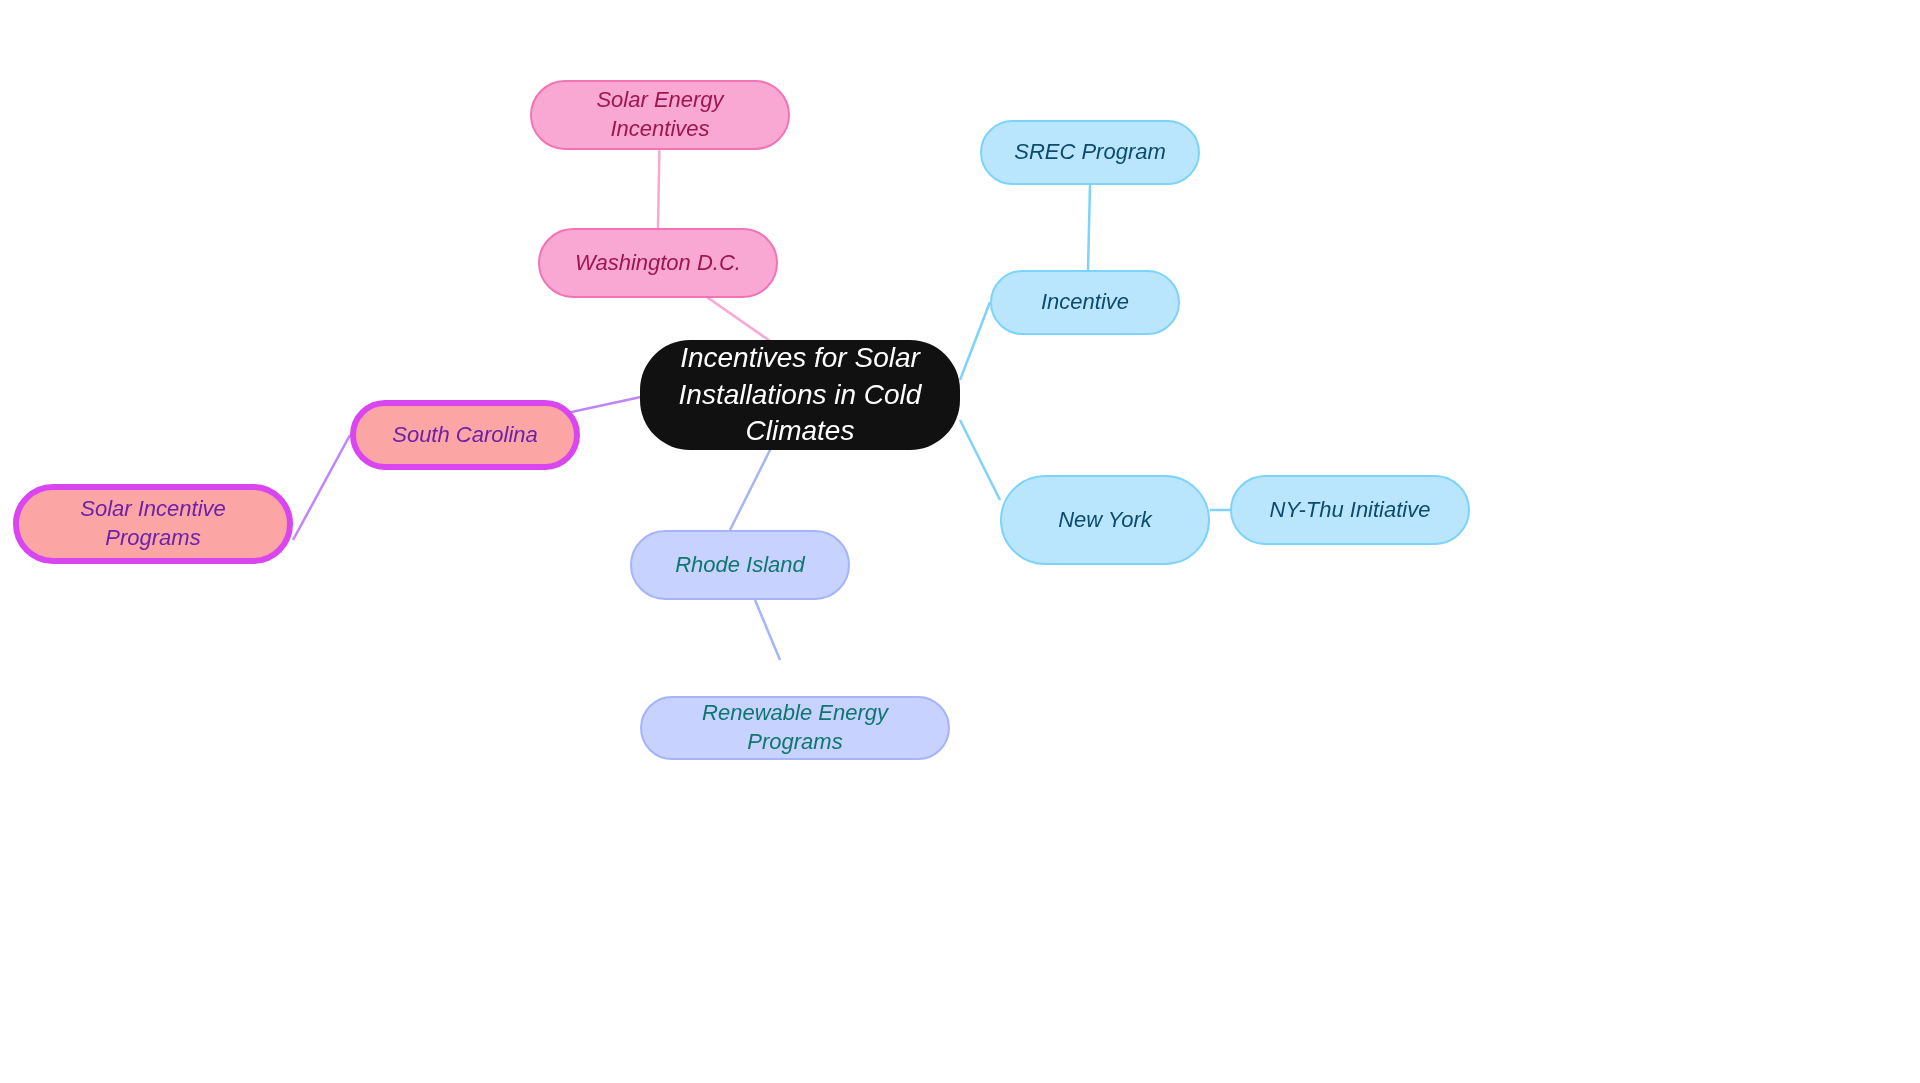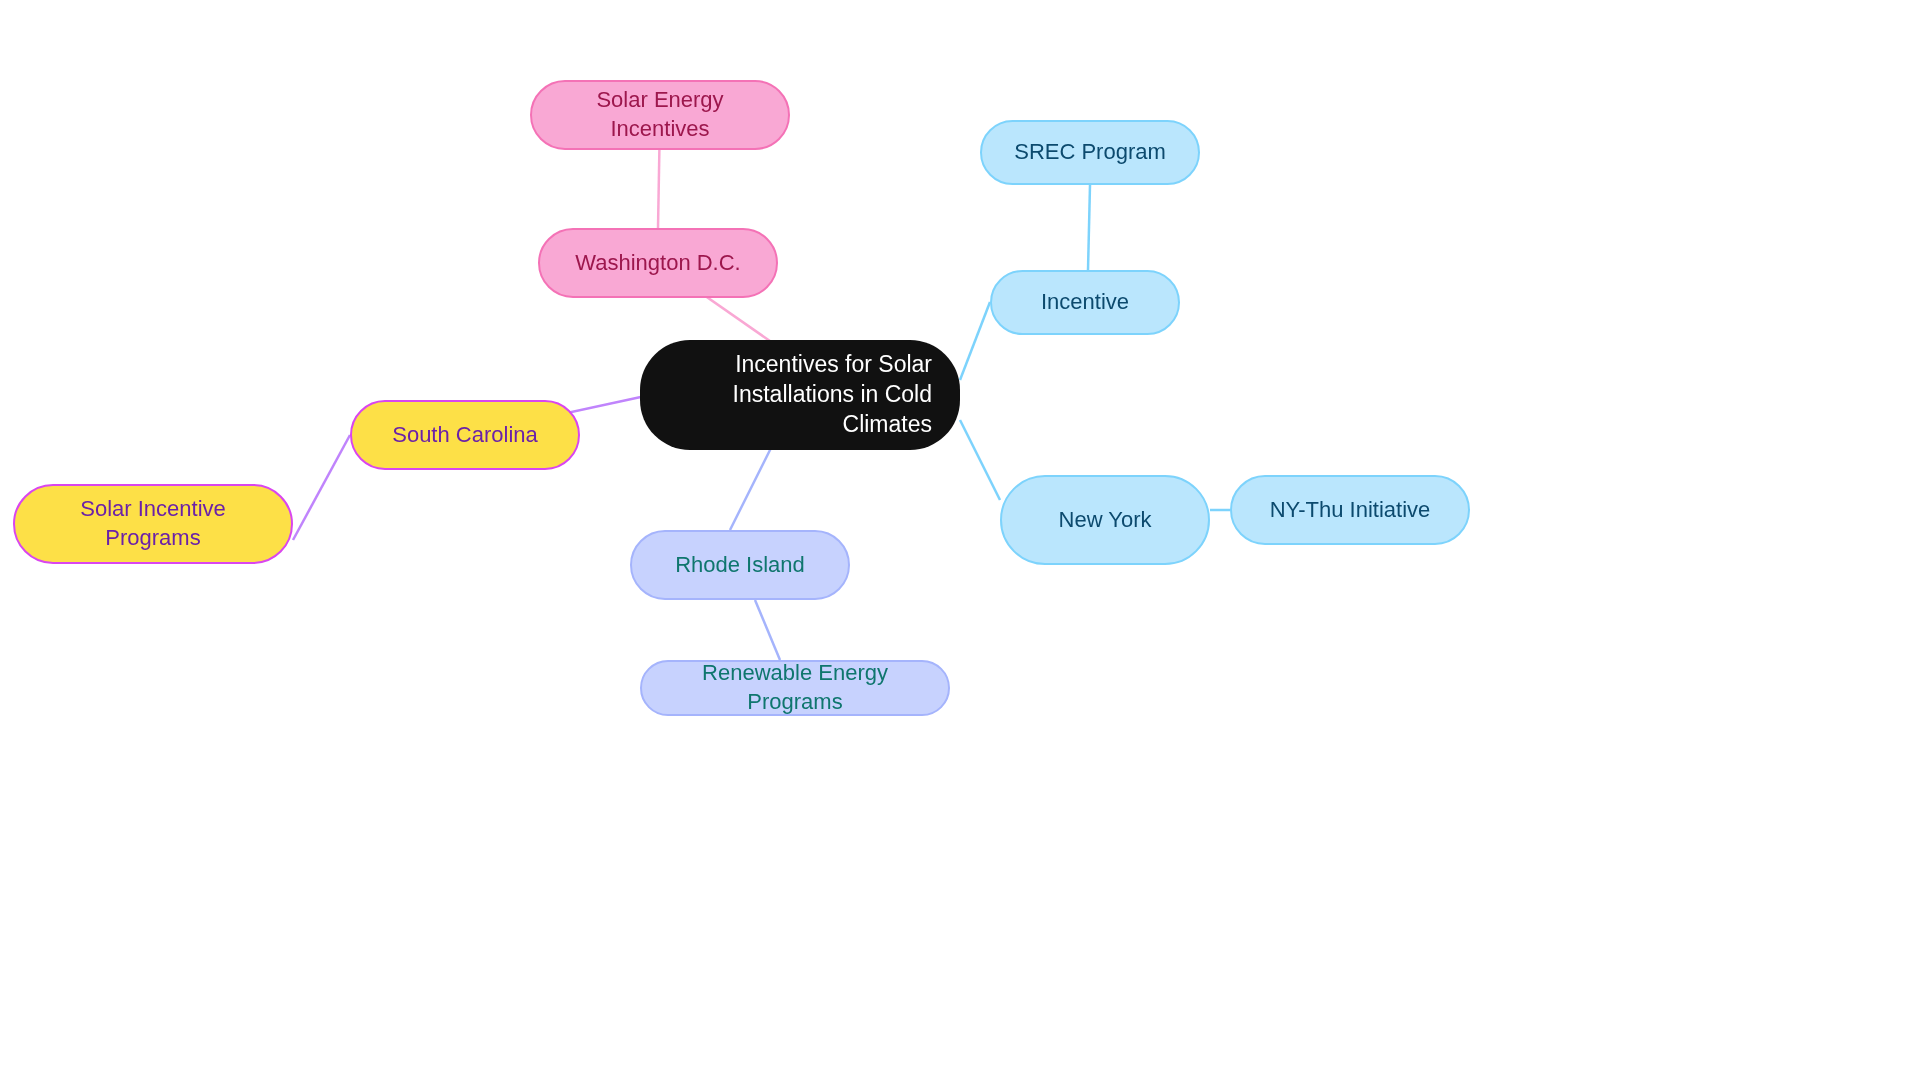--- a/index.html
+++ b/index.html
@@ -22,36 +22,37 @@
     .node {
       position: absolute;
       border-radius: 50px;
       display: flex;
       align-items: center;
       justify-content: center;
       text-align: center;
       z-index: 1;
       cursor: pointer;
       padding: 2px 28px;
+      font-style: italic;
     }
     .node-label {
       font-size: 22px;
       line-height: 1.3;
     }
 
     
     .node-center {
       background: #111111;
       color: #ffffff;
       width: 320px;
       height: 110px;
       left: 640px;
       top: 340px;
     }
-    .node-center .node-label { font-size: 23px; text-align: right; }
+    .node-center .node-label { font-size: 28px; }
 
     
     .node-pink {
       background: #f9a8d4;
       border: 2px solid #f472b6;
       color: #9d174d;
     }
     .node-solar-energy {
       width: 260px;
       height: 70px;
@@ -61,22 +62,22 @@
     .node-washington {
       width: 240px;
       height: 70px;
       left: 538px;
       top: 228px;
       justify-content: center;
     }
 
     
     .node-purple {
-      background: #fde047;
-      border: 2px solid #d946ef;
+      background: #fca5a5;
+      border: 6px solid #d946ef;
       color: #6b21a8;
     }
     .node-south-carolina {
       width: 230px;
       height: 70px;
       left: 350px;
       top: 400px;
     }
     .node-solar-incentive {
       width: 280px;
@@ -123,23 +124,23 @@
       color: #0f766e;
     }
     .node-rhode-island {
       width: 220px;
       height: 70px;
       left: 630px;
       top: 530px;
     }
     .node-renewable {
       width: 310px;
-      height: 56px;
+      height: 64px;
       left: 640px;
-      top: 660px;
+      top: 696px;
     }
   </style>
 </head>
 <body>
 
 <svg class="connections" xmlns="http://www.w3.org/2000/svg">
 
   <line x1="660" y1="115" x2="658" y2="228" stroke="#f9a8d4" stroke-width="2.5"></line>
   <line x1="658" y1="263" x2="790" y2="355" stroke="#f9a8d4" stroke-width="2.5"></line>
 

